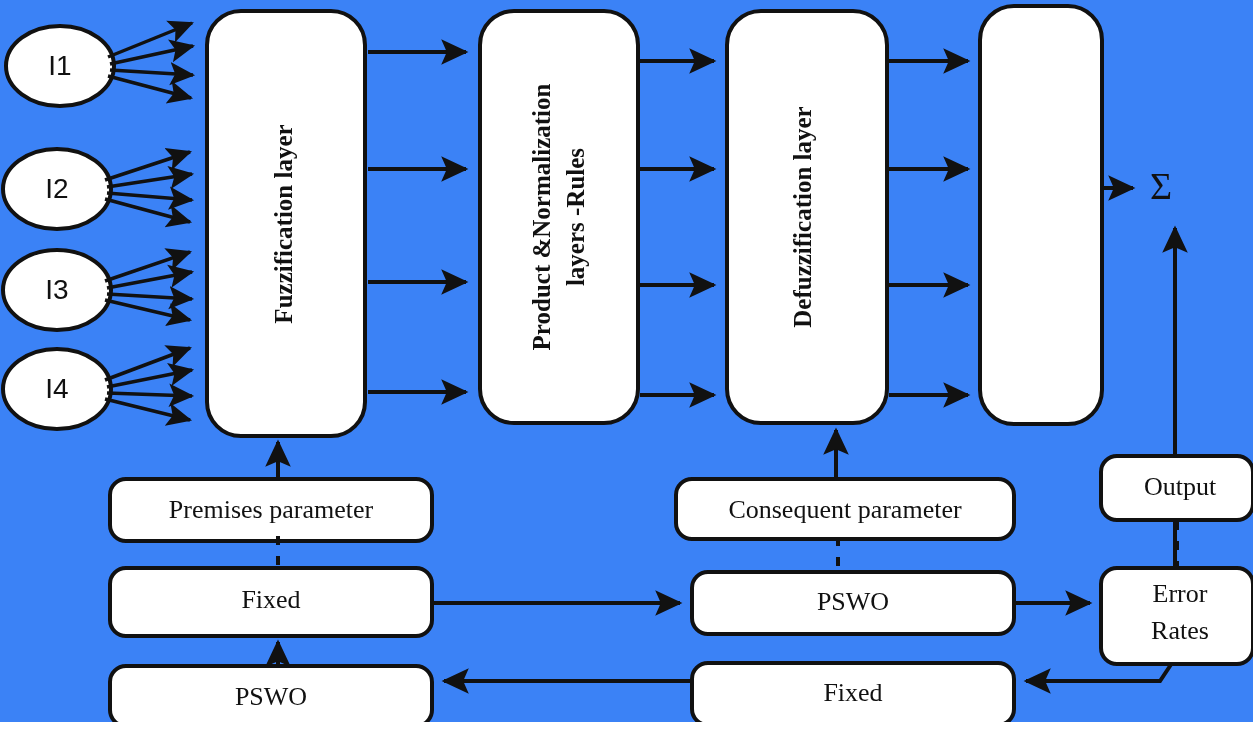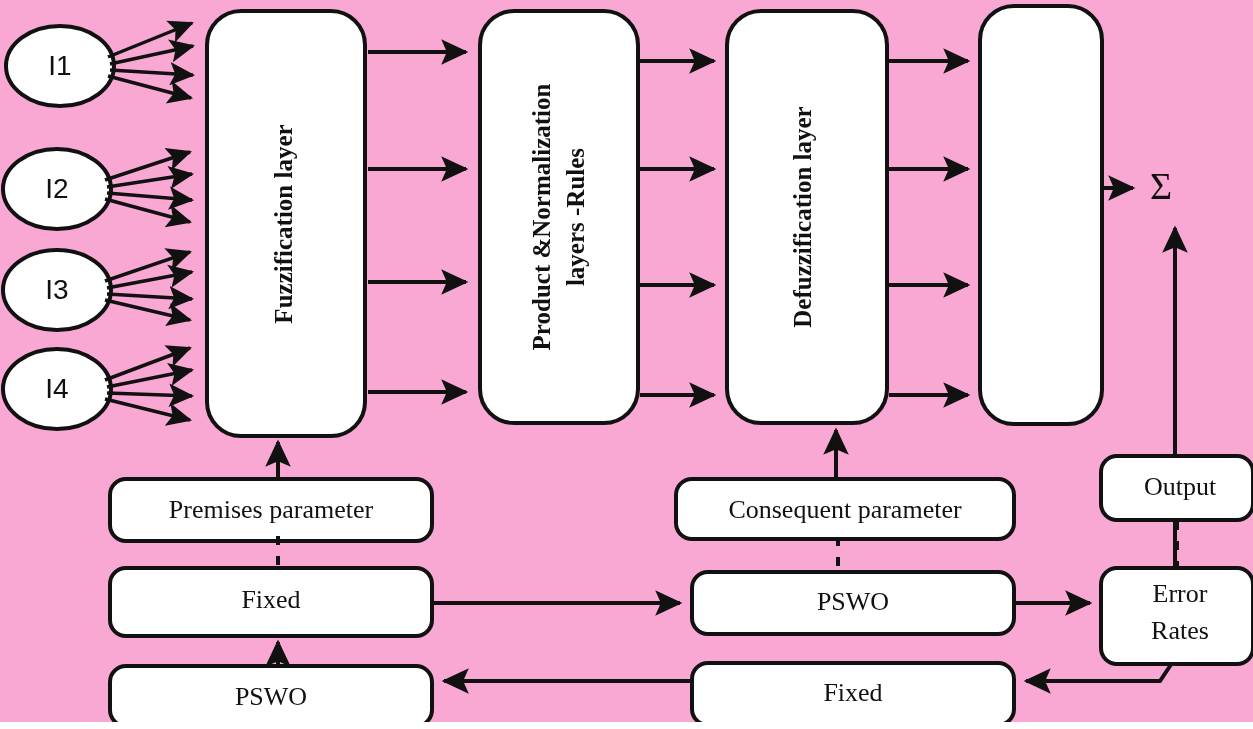--- a/index.html
+++ b/index.html
@@ -4,21 +4,21 @@
 <style>
   html, body {
     margin: 0;
     padding: 0;
     background: #ffffff;
   }
   #diagram-root {
     position: relative;
     width: 1253px;
     height: 722px;
-    background: #f9a8d4;
+    background: #3b82f6;
     font-family: "Liberation Serif", "DejaVu Serif", serif;
     overflow: hidden;
   }
   svg.canvas {
     position: absolute;
     top: 0;
     left: 0;
     width: 1253px;
     height: 729px;
   }

